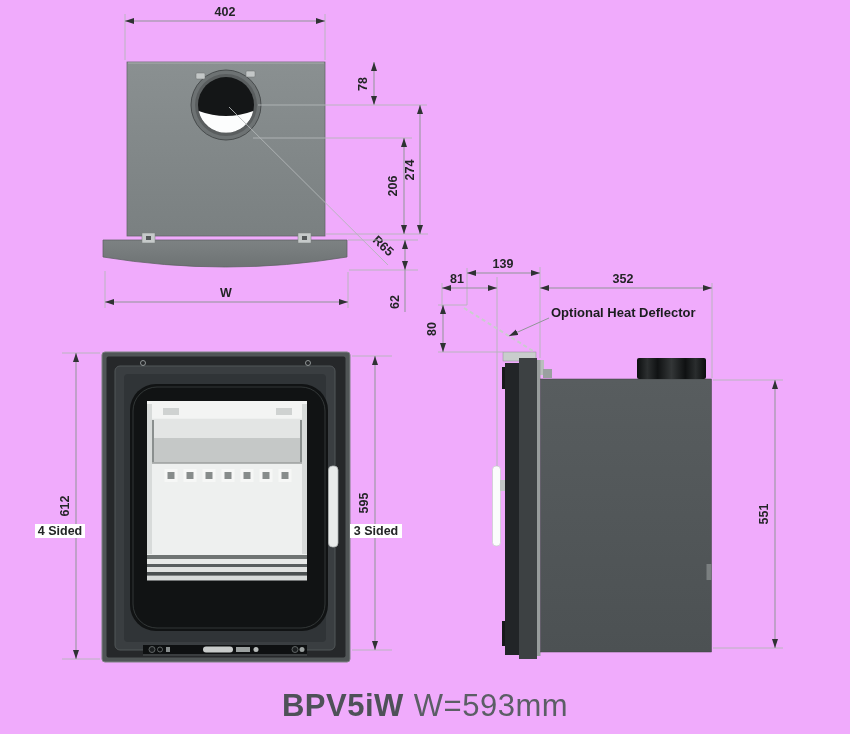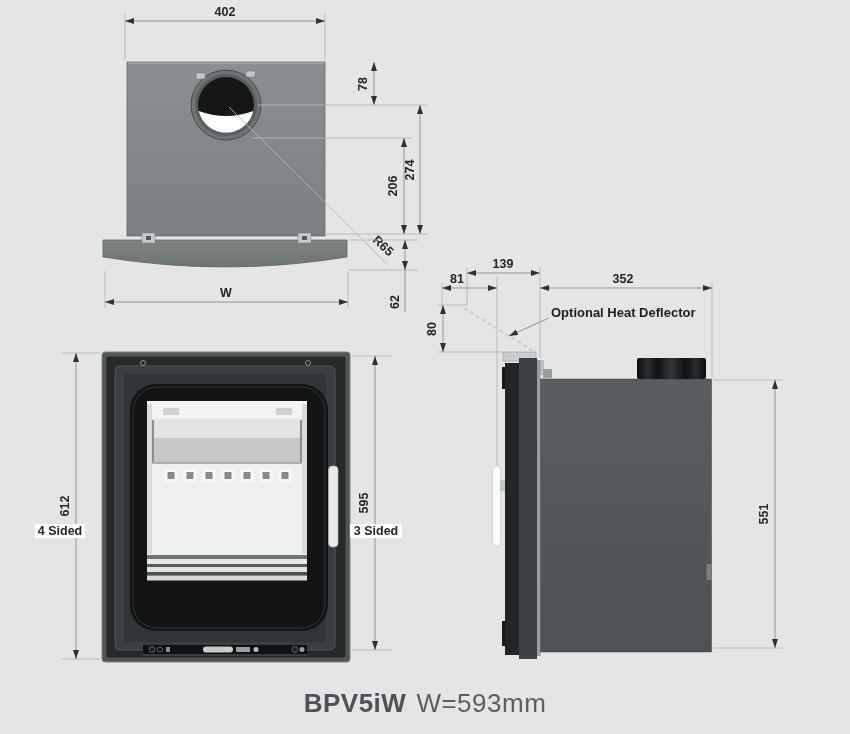--- a/index.html
+++ b/index.html
@@ -1,29 +1,29 @@
 <!DOCTYPE html>
 <html><head>
 <meta charset="utf-8">
 <style>
   html,body{margin:0;padding:0;background:#ffffff;}
-  #canvas{position:relative;width:850px;height:734px;background:#e5e5e5;overflow:hidden;
+  #canvas{position:relative;width:850px;height:734px;background:#f0abfc;overflow:hidden;
           font-family:"Liberation Sans",sans-serif;}
   svg{position:absolute;left:0;top:0;}
   
   .dim{stroke:#8f9596;stroke-width:1;fill:none;}
   .ext{stroke:#b2b7b8;stroke-width:0.9;fill:none;}
   .dash{stroke:#c9cdcd;stroke-width:2;stroke-dasharray:4 3;fill:none;}
   
   .dt{font-family:"Liberation Sans",sans-serif;font-size:12.5px;font-weight:700;fill:#232526;}
   .dtm{text-anchor:middle;}
   .deflabel{font-family:"Liberation Sans",sans-serif;font-size:13px;font-weight:700;fill:#1b1d1e;}
   
   .title{position:absolute;left:0;top:688px;width:100%;text-align:center;
-         font-size:26px;letter-spacing:0.5px;color:#5b5e65;}
+         font-size:31px;letter-spacing:0.5px;color:#5b5e65;}
   .title .model{font-weight:700;color:#4e5158;margin-right:10px;}
 </style>
 </head>
 <body>
 
 <div id="canvas">
 
 <svg width="850" height="734" viewBox="0 0 850 734">
   <defs>
     <marker id="mE" markerWidth="10" markerHeight="8" refX="9" refY="3" orient="auto" markerUnits="userSpaceOnUse">

